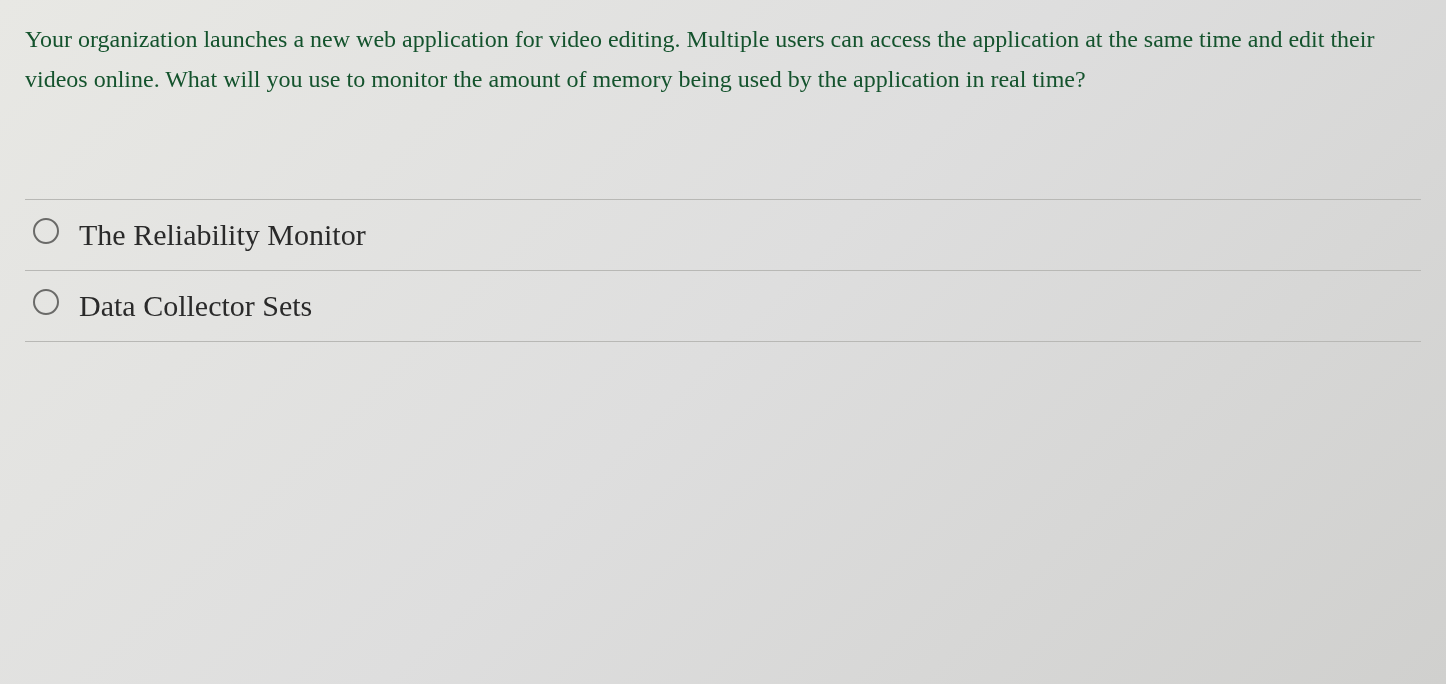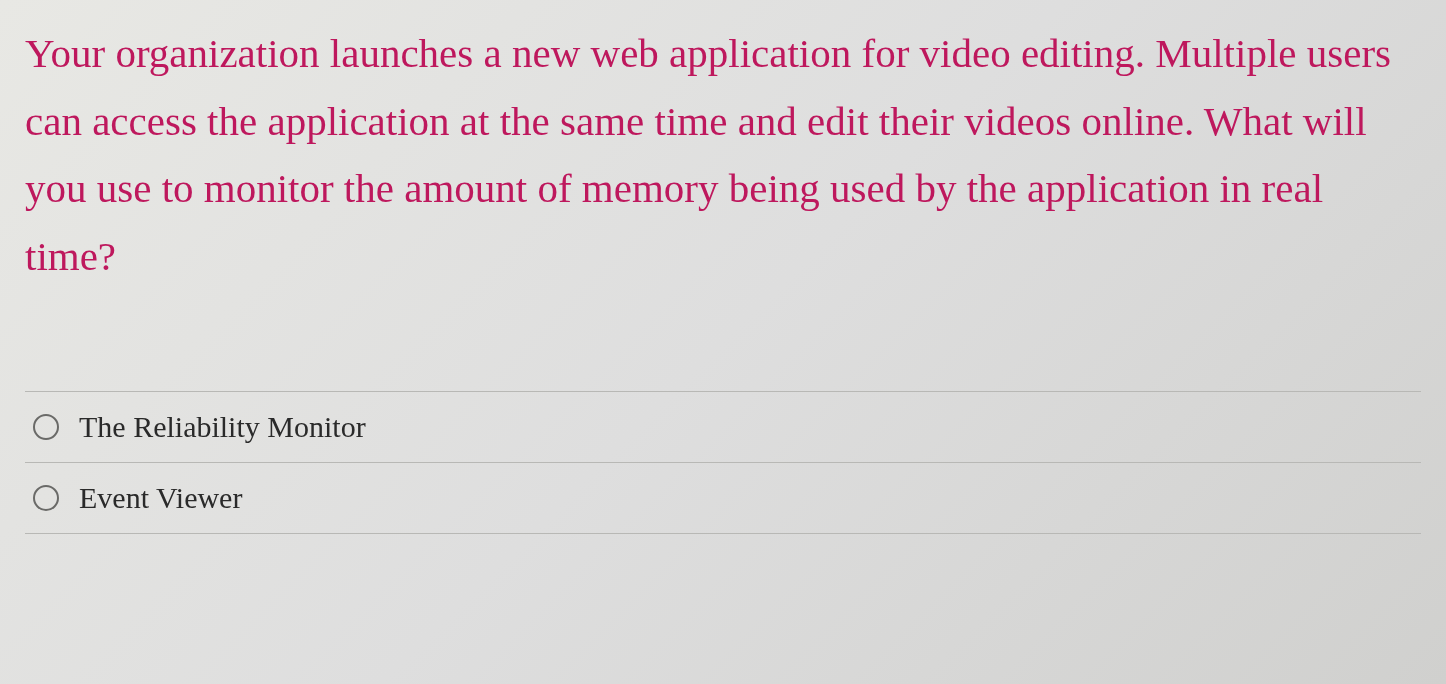--- a/index.html
+++ b/index.html
@@ -10,32 +10,31 @@
     body {
       width: 1446px;
       height: 684px;
       background: linear-gradient(135deg, #e8e8e4 0%, #dedede 50%, #d0d0ce 100%);
       font-family: Georgia, 'Times New Roman', serif;
       color: #2a2a2a;
       padding: 20px 25px;
       overflow: hidden;
     }
     .question-text {
-      font-size: 41px;
+      font-size: 24px;
       line-height: 1.65;
-      color: #be185d;
+      color: #14532d;
       margin-bottom: 100px;
       font-weight: 400;
     }
     .options-container {
       border-top: 1px solid #b8b8b5;
     }
     .option-row {
       display: flex;
-      align-items: center;
       padding: 18px 8px;
       border-bottom: 1px solid #b8b8b5;
       gap: 20px;
     }
     .radio-circle {
       width: 26px;
       height: 26px;
       border: 2px solid #6a6a68;
       border-radius: 50%;
       flex-shrink: 0;
@@ -52,15 +51,15 @@
 
 <div class="question-text">Your organization launches a new web application for video editing. Multiple users can access the application at the same time and edit their videos online. What will you use to monitor the amount of memory being used by the application in real time?</div>
 
 <div class="options-container">
   <div class="option-row">
     <div class="radio-circle"></div>
     <span class="option-label">The Reliability Monitor</span>
   </div>
   <div class="option-row">
     <div class="radio-circle"></div>
-    <span class="option-label">Event Viewer</span>
+    <span class="option-label">Data Collector Sets</span>
   </div>
 </div>
 
 </body></html>

